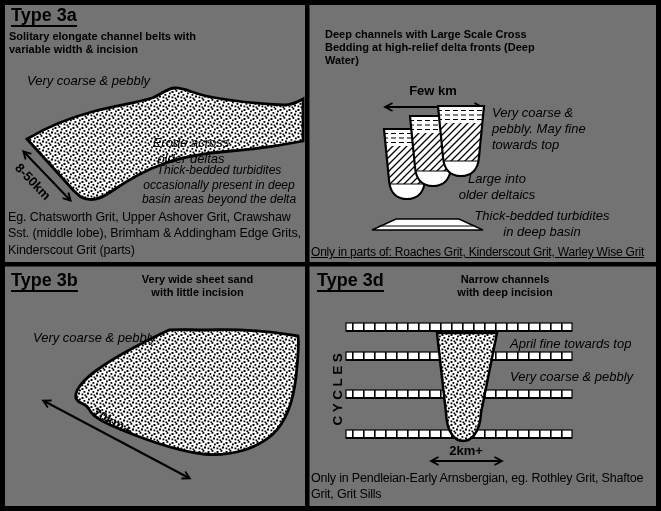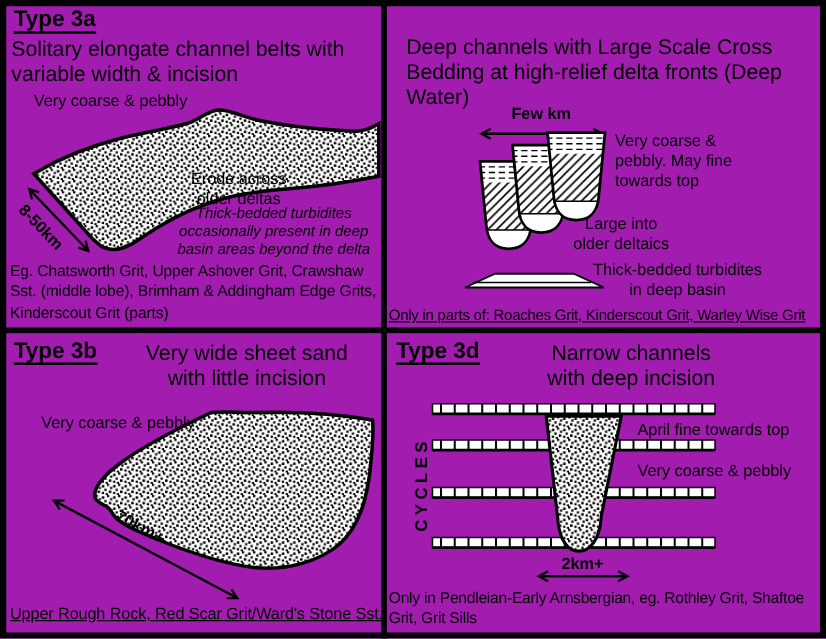--- a/index.html
+++ b/index.html
@@ -1,26 +1,26 @@
 <!DOCTYPE html>
 <html><head>
 <meta charset="utf-8">
 <style>
   html,body { margin:0; padding:0; background:#fff; }
   #fig {
-    position:relative; width:661px; height:511px; background:#a21caf;
+    position:relative; width:661px; height:511px; background:#737373;
     font-family:"Liberation Sans","DejaVu Sans",sans-serif; color:#000;
     overflow:hidden;
   }
   #diagram-layer { position:absolute; left:0; top:0; z-index:1; }
   .txt { position:absolute; z-index:2; white-space:pre-line; }
   .heading { font-size:18px; font-weight:bold; }
   .heading span { border-bottom:2.5px solid #000; padding-bottom:0px; display:inline-block; line-height:1.05; }
-  .ptitle { font-size:17px; font-weight:normal; line-height:1.17; }
-  .ital { font-size:13px; line-height:1.24; }
+  .ptitle { font-size:11px; font-weight:bold; line-height:1.17; }
+  .ital { font-style:italic; font-size:13px; line-height:1.24; }
   .ital-sm { font-style:italic; font-size:12px; line-height:1.22; }
   .examples { font-size:12.5px; line-height:1.3; letter-spacing:-0.1px; }
   .nowrap { white-space:nowrap;text-decoration:underline; }
   .center { text-align:center; }
   .scale-label { font-weight:bold; font-size:13px; }
 </style>
 </head>
 <body>
 
 <div id="fig">
@@ -138,21 +138,20 @@
 older deltaics</div>
   <div class="txt ital center" style="left:452px;top:208px;width:180px">Thick-bedded turbidites
 in deep basin</div>
   <div class="txt examples nowrap" style="left:311px;top:245px;font-size:12px;letter-spacing:-0.2px">Only in parts of: Roaches Grit, Kinderscout Grit, Warley Wise Grit</div>
 
   <div class="txt heading" style="left:11px;top:270px"><span>Type 3b</span></div>
   <div class="txt ptitle center" style="left:95px;top:273px;width:205px">Very wide sheet sand
 with little incision</div>
   <div class="txt ital" style="left:33px;top:330px">Very coarse &amp; pebbly</div>
   <div class="txt scale-label center" style="left:72px;top:414px;width:80px;font-size:13.5px;transform:rotate(28deg)">70km+</div>
-  <div class="txt examples nowrap" style="left:8px;top:483px;font-size:13px">Upper Rough Rock, Red Scar Grit/Ward's Stone Sst.</div>
 
   <div class="txt heading" style="left:317px;top:270px"><span>Type 3d</span></div>
   <div class="txt ptitle center" style="left:405px;top:273px;width:200px">Narrow channels
 with deep incision</div>
   <div class="txt scale-label center" style="left:277px;top:380px;width:120px;font-size:13.5px;letter-spacing:3.5px;transform:rotate(-90deg)">CYCLES</div>
   <div class="txt ital" style="left:510px;top:336px">April fine towards top</div>
   <div class="txt ital" style="left:510px;top:369px">Very coarse &amp; pebbly</div>
   <div class="txt scale-label center" style="left:426px;top:443px;width:80px;font-size:13px">2km+</div>
   <div class="txt examples" style="left:311px;top:470px;width:342px;letter-spacing:-0.2px">Only in Pendleian-Early Arnsbergian, eg. Rothley Grit, Shaftoe
 Grit, Grit Sills</div>

